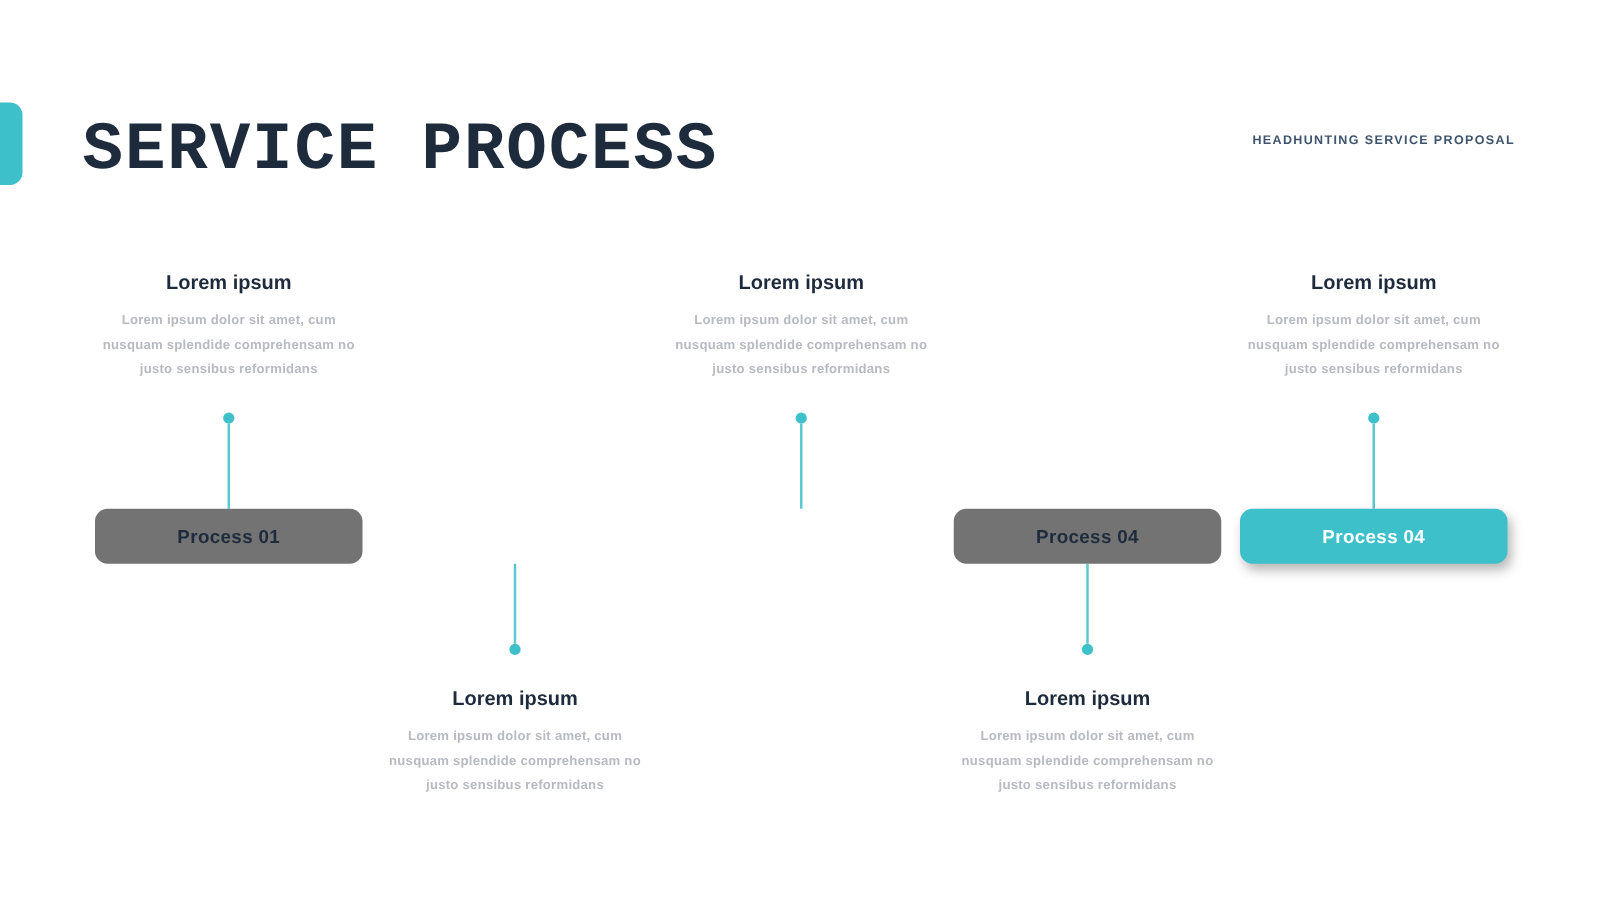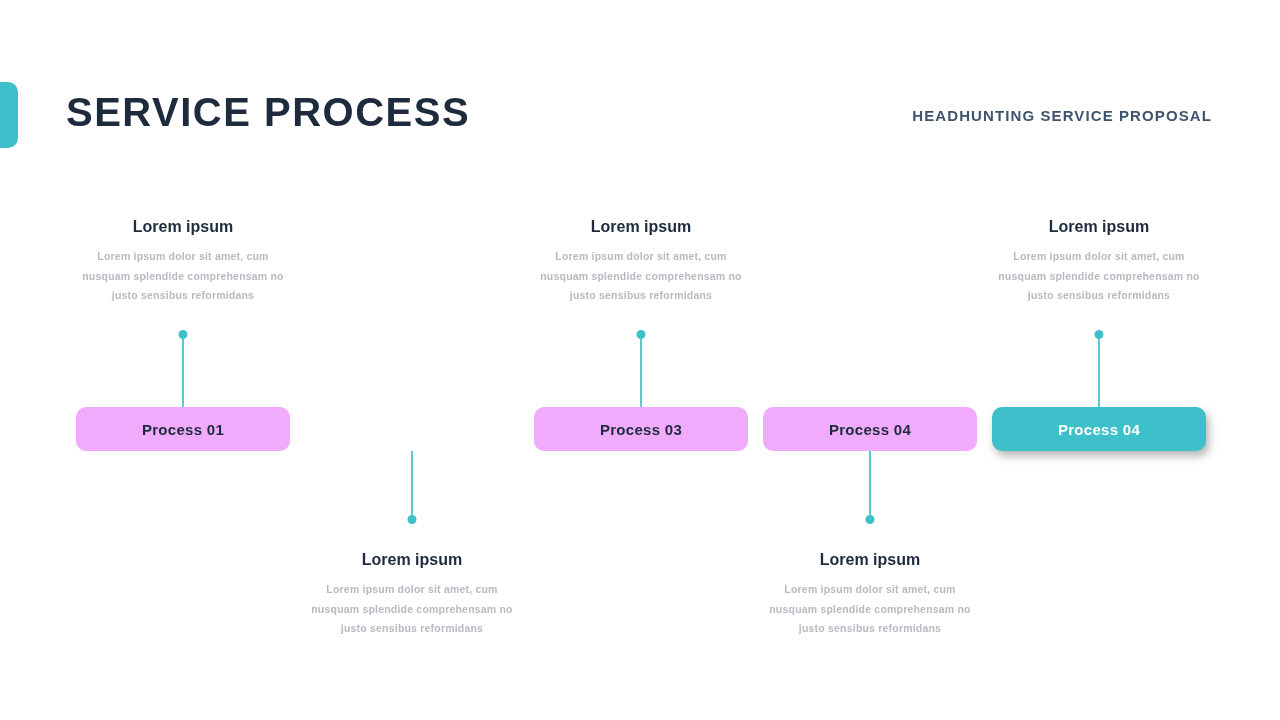--- a/index.html
+++ b/index.html
@@ -23,30 +23,31 @@
     width: 18px;
     height: 66px;
     background: #3EC0CA;
     border-radius: 0 10px 10px 0;
   }
   .page-title {
     position: absolute;
     left: 66px;
     top: 90px;
     margin: 0;
-    font-size: 40px;
+    font-size: 54px;
     font-weight: 700;
     letter-spacing: 1.5px;
     color: #1E2B3C;
+    font-family: Liberation Mono, monospace;
   }
   .header-subtitle {
     position: absolute;
     right: 68px;
     top: 107px;
-    font-size: 15px;
+    font-size: 10px;
     font-weight: 700;
     letter-spacing: 1.1px;
     color: #3E546D;
   }
   
   .timeline {
     position: absolute;
     inset: 0;
     padding-left: 44px;
   }
@@ -55,21 +56,21 @@
     top: 0;
     width: 214px;
     height: 720px;
   }
   .box {
     position: absolute;
     top: 407px;
     left: 0;
     width: 214px;
     height: 44px;
-    background: #f0abfc;
+    background: #737373;
     border-radius: 10px;
     display: flex;
     align-items: center;
     justify-content: center;
     font-size: 15px;
     font-weight: 700;
     letter-spacing: 0.3px;
     color: #1E2B3C;
     cursor: pointer;
   }
@@ -162,23 +163,20 @@
     <div class="info">
       <div class="info-heading">Lorem ipsum</div>
       <div class="info-body">
             <div>Lorem ipsum dolor sit amet, cum</div>
             <div>nusquam splendide comprehensam no</div>
             <div>justo sensibus reformidans</div>
           </div>
     </div>
     <div class="dot"></div>
     <div class="line"></div>
-    <div class="box">
-      <span class="box-label">Process 03</span>
-    </div>
   </div>
 
   <div class="step below" style="left: 763px;">
     <div class="info">
       <div class="info-heading">Lorem ipsum</div>
       <div class="info-body">
             <div>Lorem ipsum dolor sit amet, cum</div>
             <div>nusquam splendide comprehensam no</div>
             <div>justo sensibus reformidans</div>
           </div>

